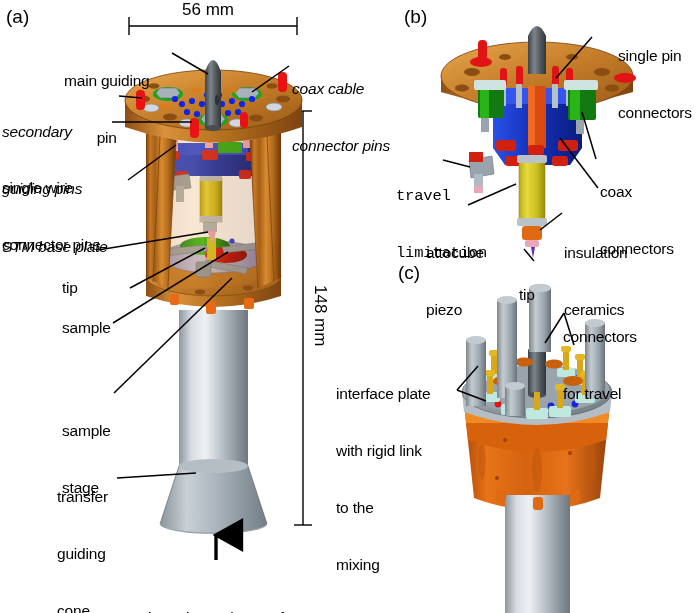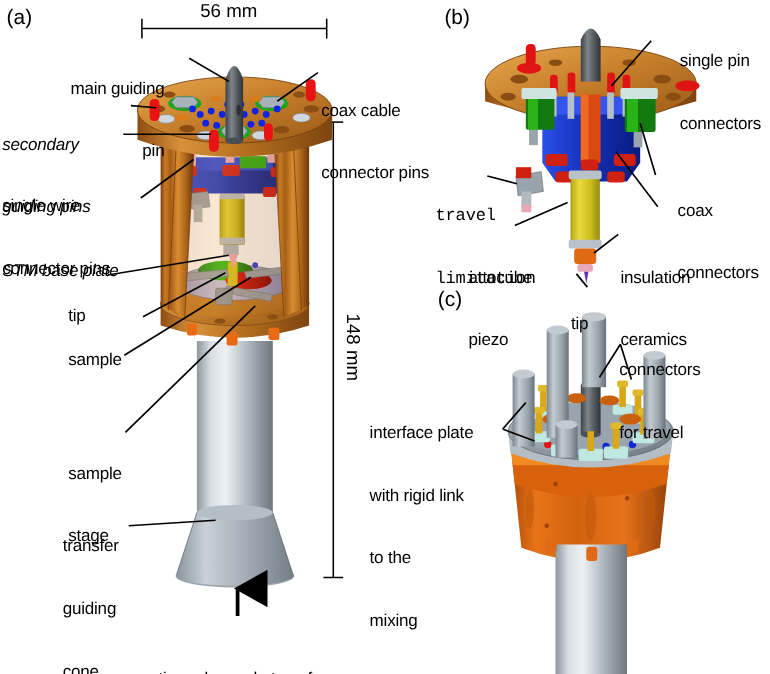--- a/index.html
+++ b/index.html
@@ -31,21 +31,21 @@
     position:absolute;
     font-family:"Liberation Sans", sans-serif;
     font-size:17px;
     color:#000;
     white-space:pre;
   }
   .dim-lbl.vert{
     transform:rotate(90deg);
     transform-origin:left top;
   }
-  .ctr{text-align:right;}
+  .ctr{text-align:center;}
 </style>
 </head>
 <body>
 
 <div class="fig">
 
   <svg class="layer" viewBox="0 0 700 613">
     <defs>
       <linearGradient id="copperTop" x1="0" y1="0" x2="1" y2="1">
         <stop offset="0%" stop-color="#e8a84e"></stop>
@@ -543,21 +543,21 @@
   <div class="panel-tag" style="left:404px;top:6px;">(b)</div>
   <div class="panel-tag" style="left:398px;top:262px;">(c)</div>
 
   <div class="dim-lbl" style="left:182px;top:0px;">56 mm</div>
   <div class="dim-lbl vert" style="left:330px;top:285px;">148 mm</div>
 
   <div class="lbl" style="left:64px;top:33px;">
     <div>main guiding</div>
     <div class="ctr">pin</div>
   </div>
-  <div class="lbl" style="left:292px;top:53px;">
+  <div class="lbl" style="left:292px;top:41px;font-style:italic;">
     <div>coax cable</div>
     <div>connector pins</div>
   </div>
   <div class="lbl" style="left:2px;top:84px;font-style:italic;">
     <div>secondary</div>
     <div>guiding pins</div>
   </div>
   <div class="lbl" style="left:2px;top:140px;">
     <div>single wire</div>
     <div>connector pins</div>
@@ -581,21 +581,21 @@
     <div>cone</div>
   </div>
   <div class="lbl" style="left:144px;top:570px;">
     <div>tip and sample transfer</div>
   </div>
 
   <div class="lbl" style="left:594px;top:8px;margin-left:24px;">
     <div>single pin</div>
     <div>connectors</div>
   </div>
-  <div class="lbl" style="left:600px;top:144px;margin-left:16px;">
+  <div class="lbl" style="left:600px;top:144px;">
     <div>coax</div>
     <div>connectors</div>
   </div>
   <div class="lbl" style="left:396px;top:149px;font-family:Liberation Mono, monospace;">
     <div>travel</div>
     <div>limitation</div>
   </div>
   <div class="lbl" style="left:426px;top:205px;">
     <div>attocube</div>
     <div>piezo</div>

